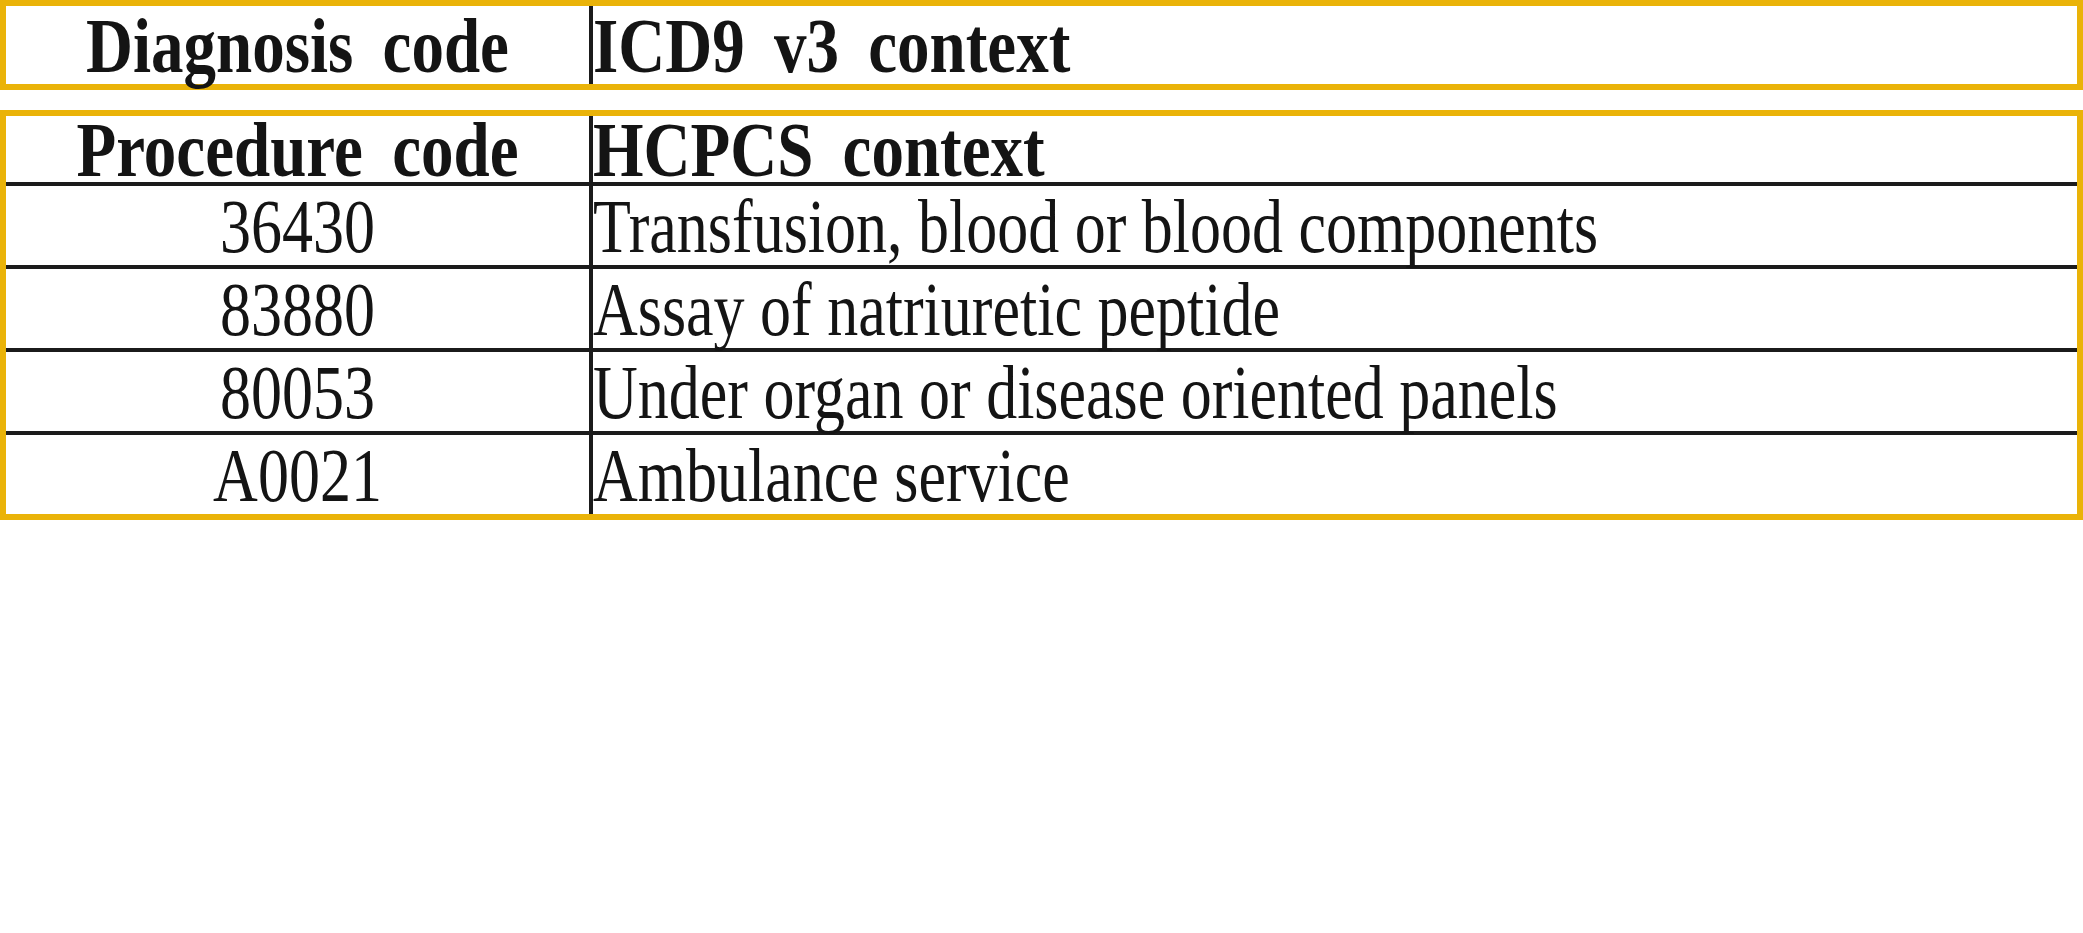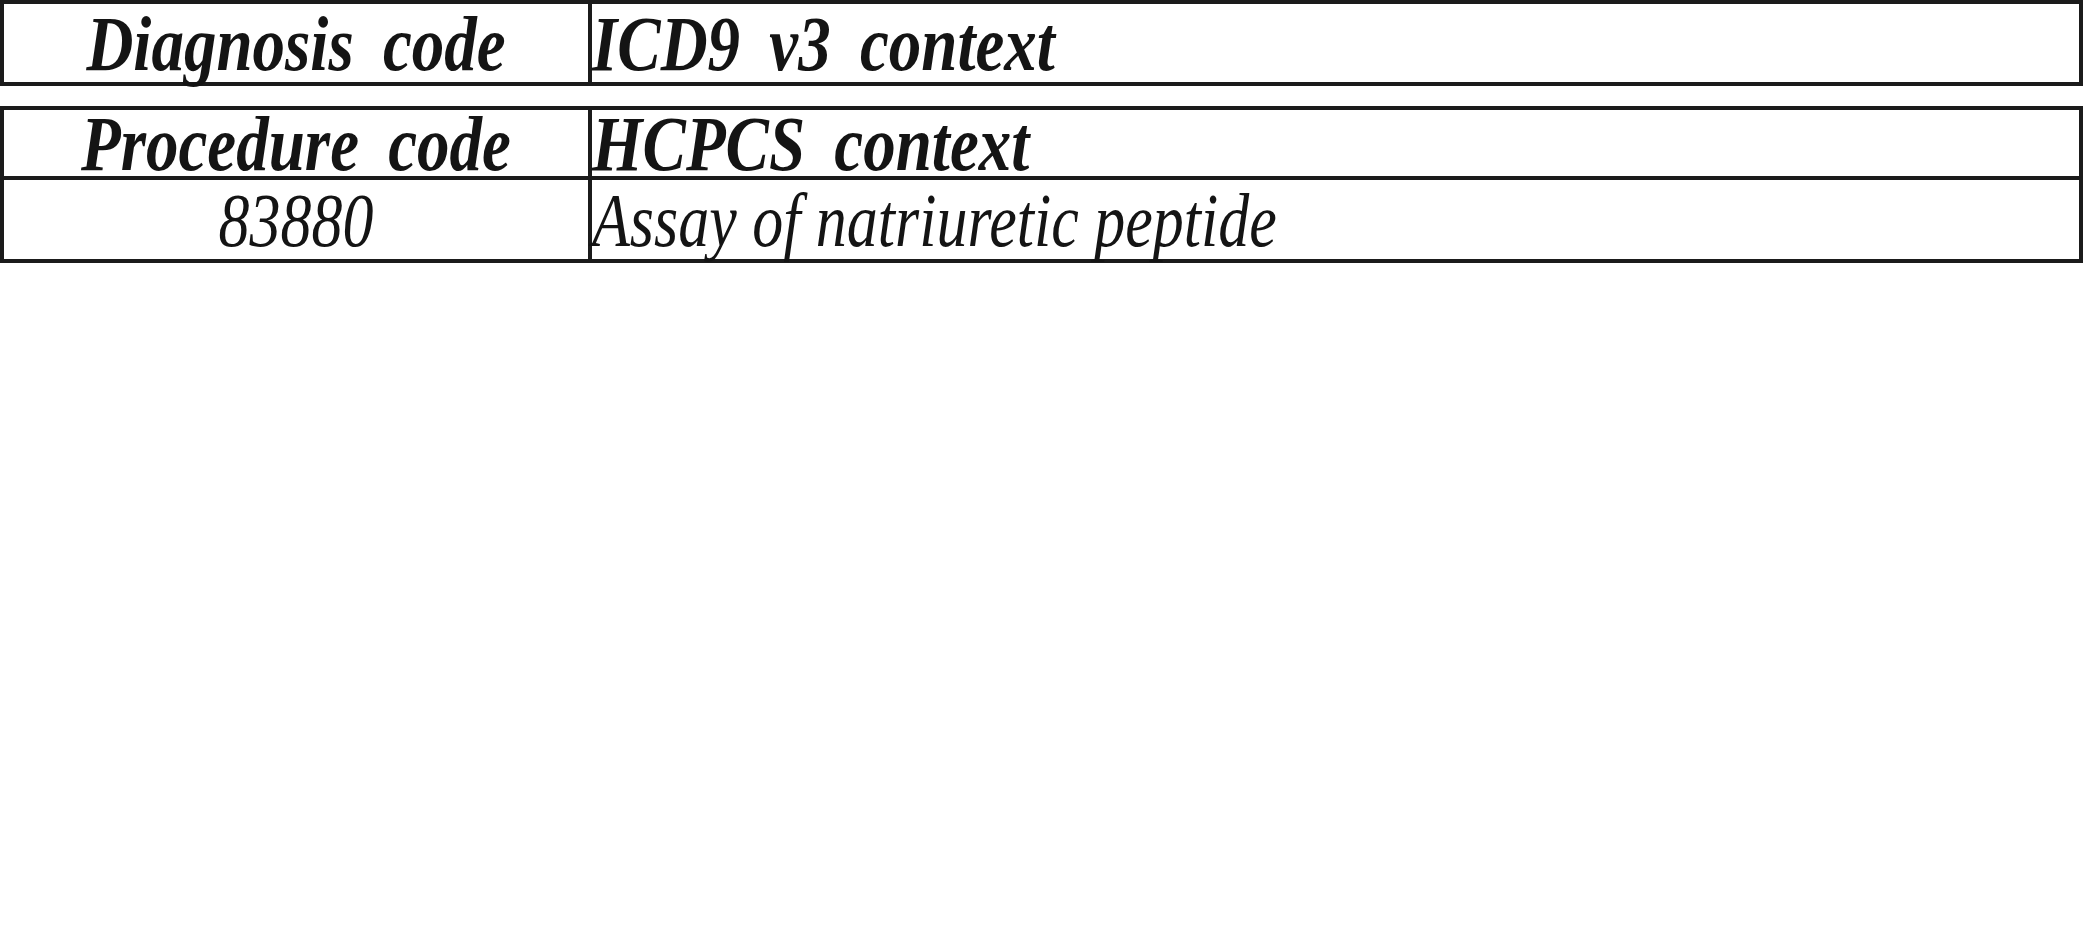--- a/index.html
+++ b/index.html
@@ -25,22 +25,21 @@
   table.codes th,
   table.codes td {
     border: 4px solid #1b1b1b;
     overflow: visible;
     white-space: nowrap;
     vertical-align: middle;
     line-height: 1;
     padding: 0;
   }
   table.codes {
-    border: 4px solid #eab308;
-    font-style: italic;
+    border: 6px solid #eab308;
   }
   .t1 { margin: 0 0 20px 0; }
   .t1 th { height: 78px; }
   .t1 td { height: 76px; }
   .t2 th { height: 66px; }
   .t2 td { height: 79px; }
   th {
     font-weight: bold;
     font-size: 65px;
     word-spacing: 0.20em;
@@ -99,22 +98,46 @@
           <span class="tt">Procedure code</span>
         </th>
         <th class="ctx-col">
           <span class="tt">HCPCS context</span>
         </th>
       </tr>
     </thead>
     <tbody>
       <tr>
         <td class="code-col">
+          <span class="tt">36430</span>
+        </td>
+        <td class="ctx-col">
+          <span class="tt">Transfusion, blood or blood components</span>
+        </td>
+      </tr>
+      <tr>
+        <td class="code-col">
           <span class="tt">83880</span>
         </td>
         <td class="ctx-col">
           <span class="tt">Assay of natriuretic peptide</span>
+        </td>
+      </tr>
+      <tr>
+        <td class="code-col">
+          <span class="tt">80053</span>
+        </td>
+        <td class="ctx-col">
+          <span class="tt">Under organ or disease oriented panels</span>
+        </td>
+      </tr>
+      <tr>
+        <td class="code-col">
+          <span class="tt">A0021</span>
+        </td>
+        <td class="ctx-col">
+          <span class="tt">Ambulance service</span>
         </td>
       </tr>
     </tbody>
   </table>
 
 </div>
 
 </body></html>

